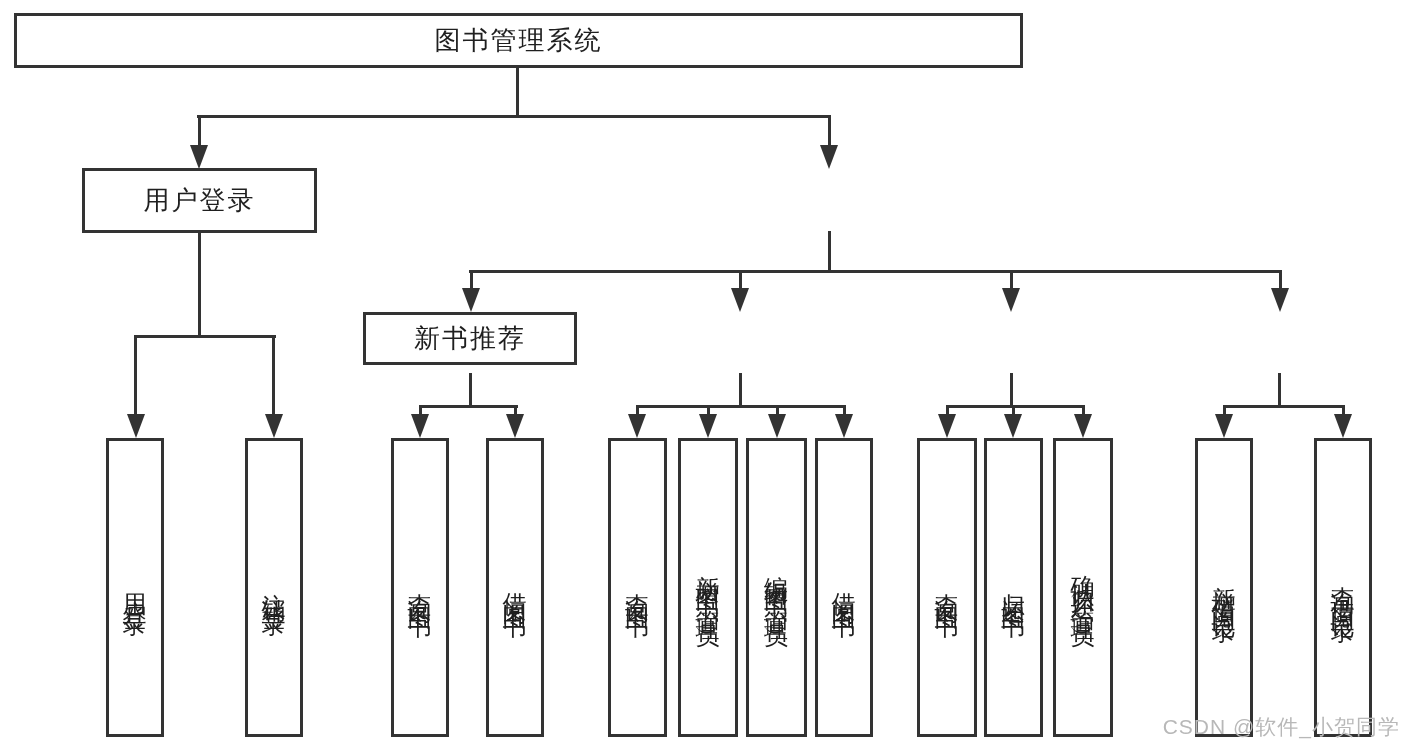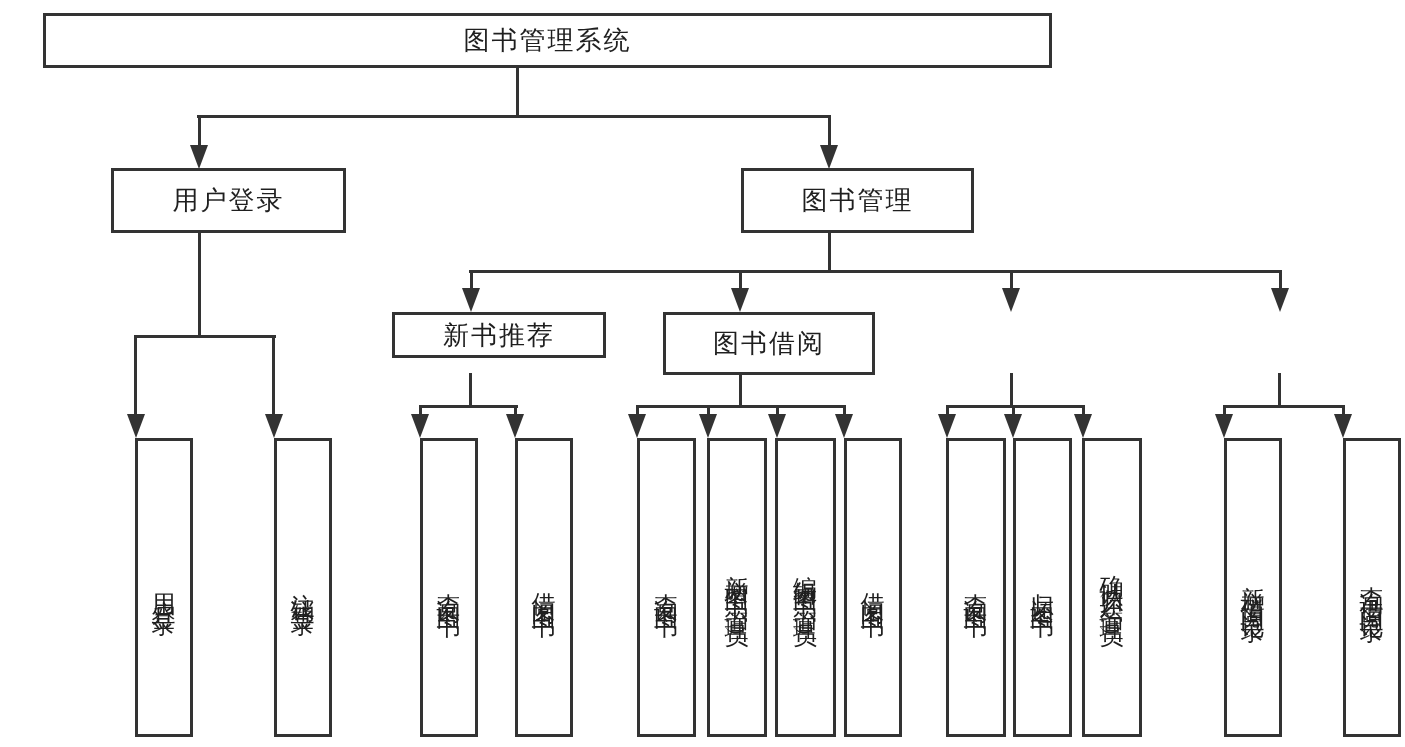--- a/index.html
+++ b/index.html
@@ -18,21 +18,20 @@
     position: absolute;
     border: 3px solid var(--line, #333333);
     background: #ffffff;
     display: flex;
     align-items: center;
     justify-content: center;
     color: var(--text, #1f1f1f);
     font-size: 26px;
     letter-spacing: 2px;
     white-space: nowrap;
-    margin-left: 29px;
   }
 
   .node.vert { white-space: normal; }
   .node.vert .lbl {
     writing-mode: vertical-rl;
     text-orientation: mixed;
     font-size: 24px;
     line-height: 1.05;
     letter-spacing: 7px;
     white-space: nowrap;
@@ -73,47 +72,41 @@
   <div class="line h" style="left:197px; top:115px; width:634px;"></div>
 
   <div class="line v" style="left:198px; top:115px; height:32px;"></div>
   <div class="ah" style="left:190px; top:145px;"></div>
   <div class="line v" style="left:828px; top:115px; height:32px;"></div>
   <div class="ah" style="left:820px; top:145px;"></div>
 
   <div class="node" style="left:82px; top:168px; width:235px; height:65px;">
     <span class="lbl">用户登录</span>
   </div>
-  <div class="node" style="left:712px; top:168px; width:233px; height:65px;">
-    <span class="lbl">图书管理</span>
-  </div>
 
   <div class="line v" style="left:198px; top:231px; height:106px;"></div>
   <div class="line h" style="left:134px; top:335px; width:142px;"></div>
   <div class="line v" style="left:134px; top:335px; height:80px;"></div>
   <div class="ah" style="left:127px; top:414px;"></div>
   <div class="line v" style="left:272px; top:335px; height:80px;"></div>
   <div class="ah" style="left:265px; top:414px;"></div>
 
   <div class="line v" style="left:828px; top:231px; height:41px;"></div>
   <div class="line h" style="left:469px; top:270px; width:813px;"></div>
   <div class="line v" style="left:470px; top:270px; height:20px;"></div>
   <div class="ah" style="left:462px; top:288px;"></div>
   <div class="line v" style="left:739px; top:270px; height:20px;"></div>
   <div class="ah" style="left:731px; top:288px;"></div>
   <div class="line v" style="left:1010px; top:270px; height:20px;"></div>
   <div class="ah" style="left:1002px; top:288px;"></div>
   <div class="line v" style="left:1279px; top:270px; height:20px;"></div>
   <div class="ah" style="left:1271px; top:288px;"></div>
 
-  <div class="node" style="left:363px; top:312px; width:214px; height:46px;">
+  <div class="node" style="left:363px; top:312px; width:214px; height:53px;">
     <span class="lbl">新书推荐</span>
-  </div>
-  <div class="node" style="left:634px; top:312px; width:212px; height:63px;">
-    <span class="lbl">图书借阅</span>
   </div>
 
   <div class="line v" style="left:469px; top:373px; height:34px;"></div>
   <div class="line h" style="left:419px; top:405px; width:99px;"></div>
   <div class="line v" style="left:739px; top:373px; height:34px;"></div>
   <div class="line h" style="left:636px; top:405px; width:210px;"></div>
   <div class="line v" style="left:1010px; top:373px; height:34px;"></div>
   <div class="line h" style="left:946px; top:405px; width:139px;"></div>
   <div class="line v" style="left:1278px; top:373px; height:34px;"></div>
   <div class="line h" style="left:1223px; top:405px; width:122px;"></div>
@@ -181,14 +174,15 @@
     <span class="lbl">确认归还（管理员）</span>
   </div>
 
   <div class="node vert" style="left:1195px; top:438px; width:58px; height:299px;">
     <span class="lbl">新增借阅记录</span>
   </div>
   <div class="node vert" style="left:1314px; top:438px; width:58px; height:299px;">
     <span class="lbl">查询借阅记录</span>
   </div>
 
+  <div class="watermark">CSDN @软件_小贺同学</div>
 
 </div>
 
 </body></html>

